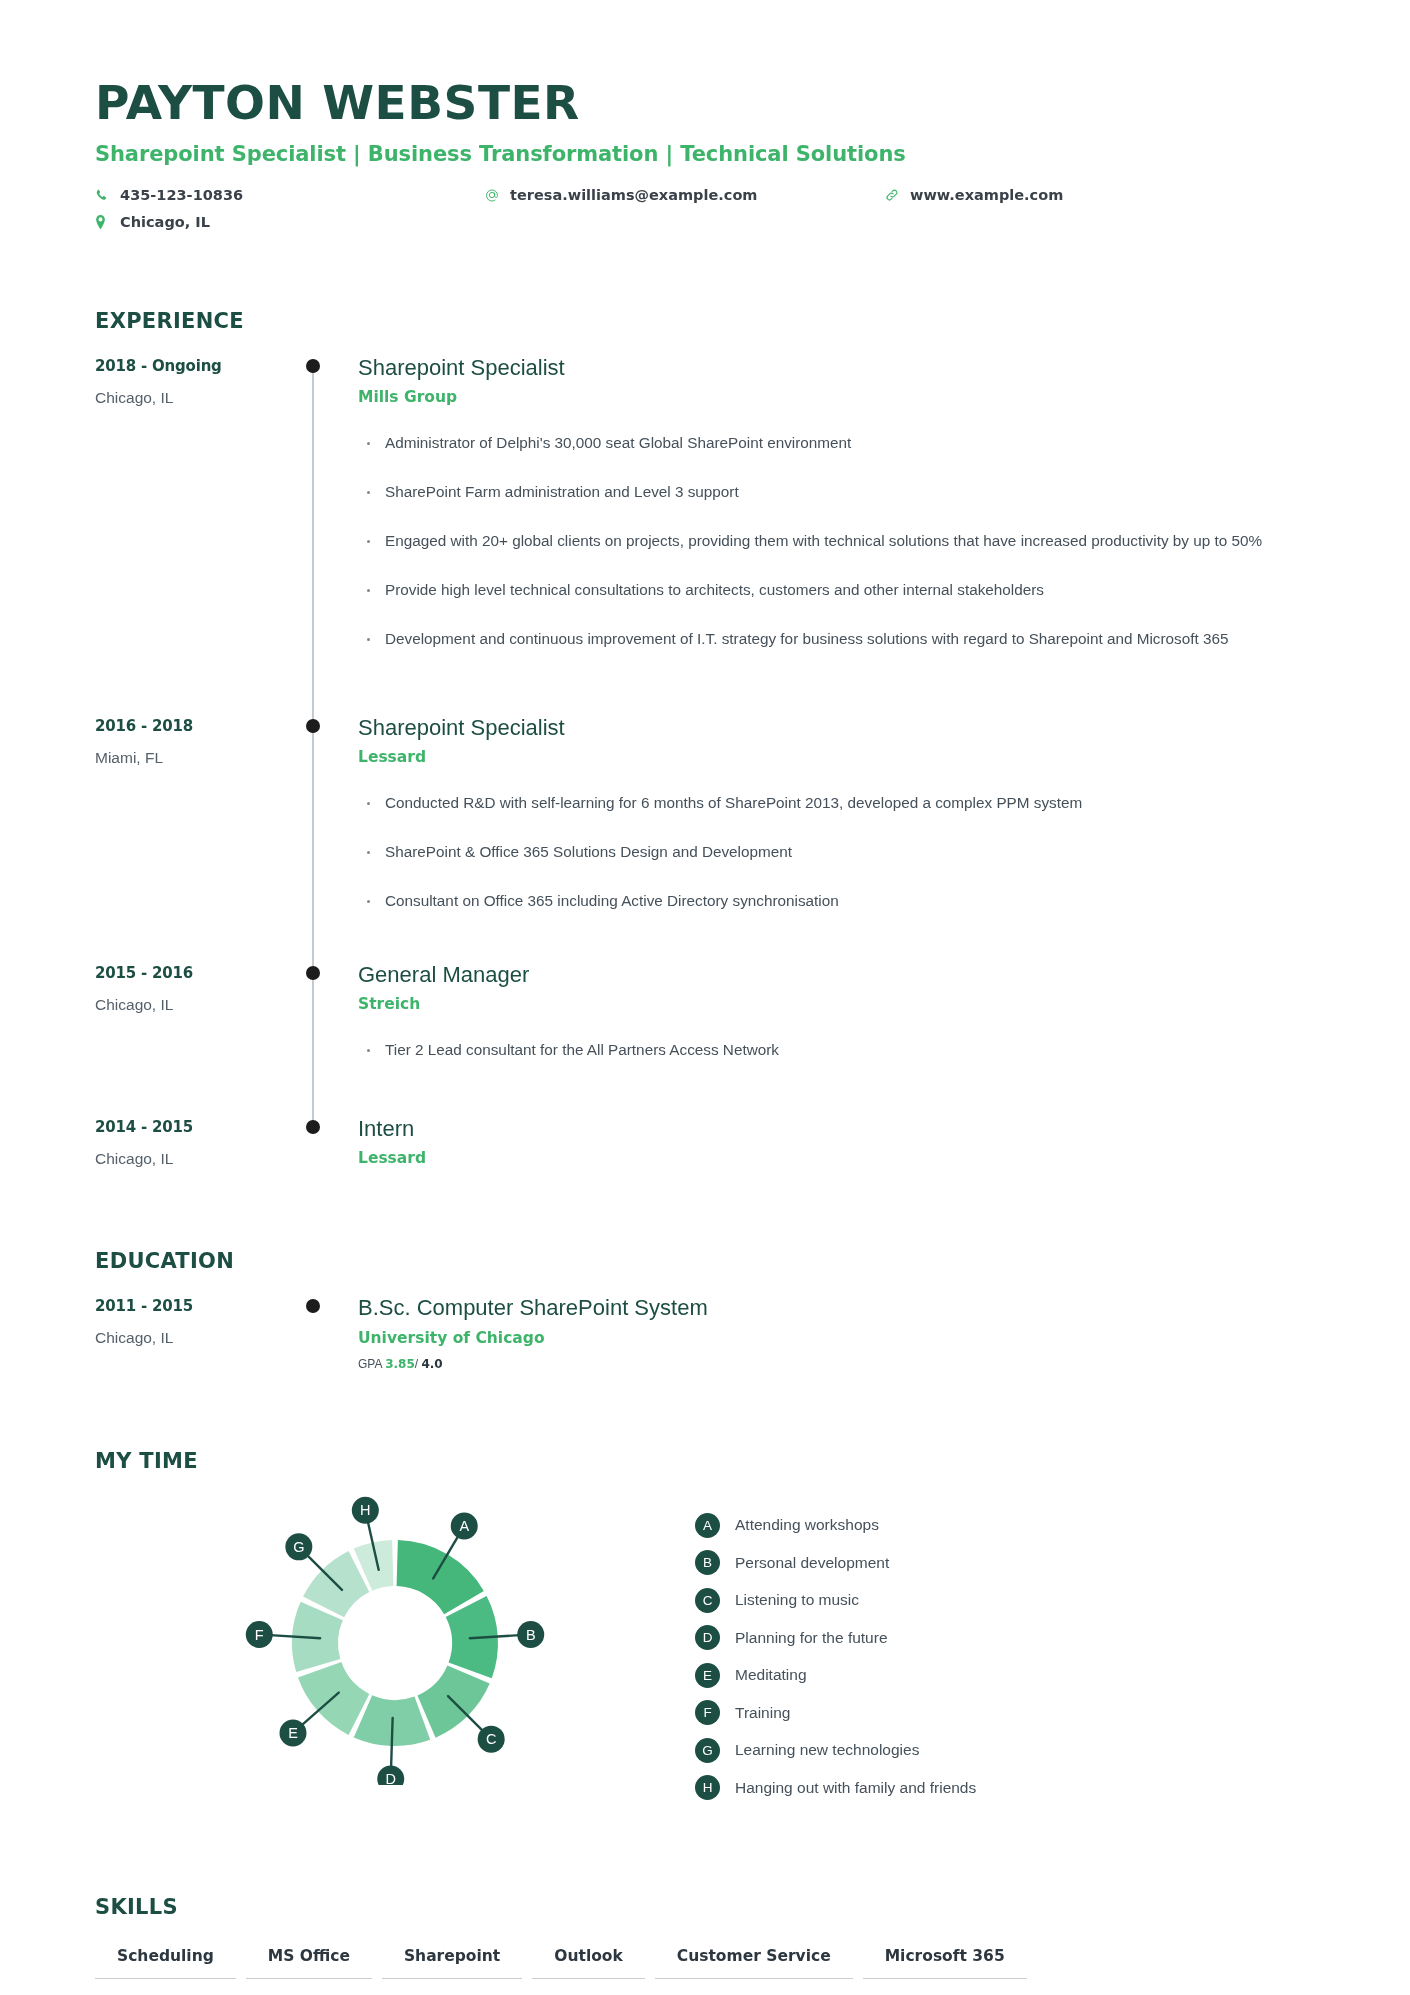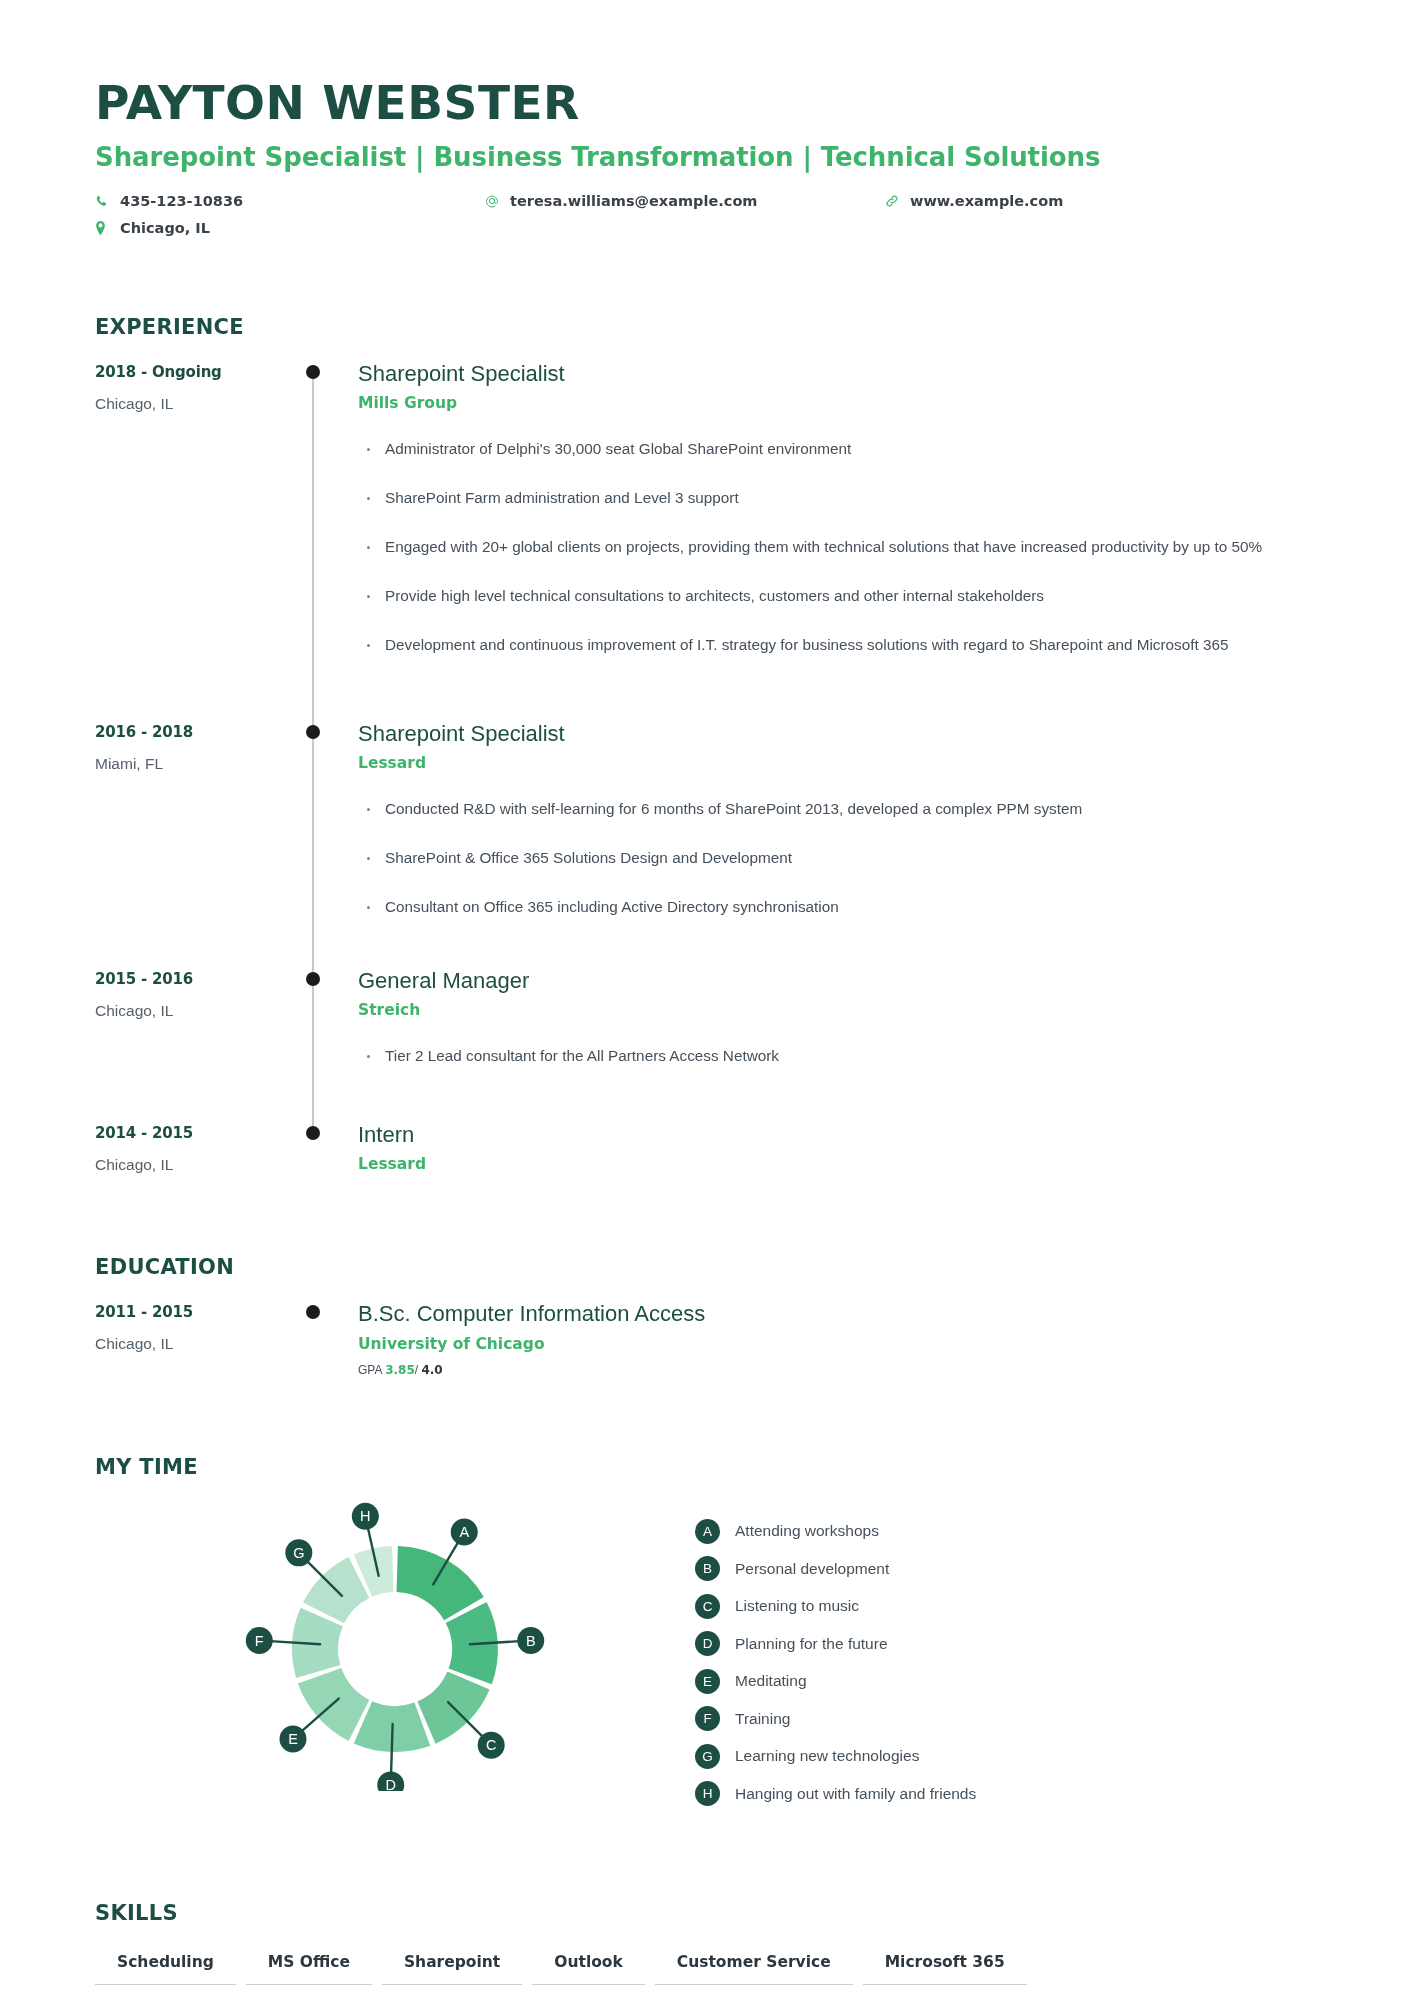--- a/index.html
+++ b/index.html
@@ -31,21 +31,21 @@
     font-size: 47px;
     font-weight: bold;
     letter-spacing: 0.5px;
     color: #1d4e43;
     line-height: 1.06;
     margin: 0 0 14px 0;
     text-transform: uppercase;
   }
   .headline {
     font-family: "DejaVu Sans", sans-serif;
-    font-size: 26px;
+    font-size: 21px;
     font-weight: bold;
     color: #3eb46b;
     margin: 0 0 20px 0;
     letter-spacing: -0.1px;
   }
   .contact-grid {
     display: block;
     font-size: 0;
   }
   .contact-row { display: block; margin-bottom: 9px; }
@@ -390,21 +390,21 @@
     <div class="entry">
       <div class="entry-left">
         <div class="entry-date">2011 - 2015</div>
         <div class="entry-loc">Chicago, IL</div>
       </div>
       <div class="entry-rail">
 
         <div class="rail-dot"></div>
       </div>
       <div class="entry-body">
-        <div class="job-title">B.Sc. Computer Information Access</div>
+        <div class="job-title">B.Sc. Computer SharePoint System</div>
         <div class="job-company">University of Chicago</div>
         <div class="gpa">
           <span>GPA</span>
           <span class="gpa-value">3.85</span><span>/</span>
           <span class="gpa-max">4.0</span>
         </div>
       </div>
     </div>
   </div>
 

